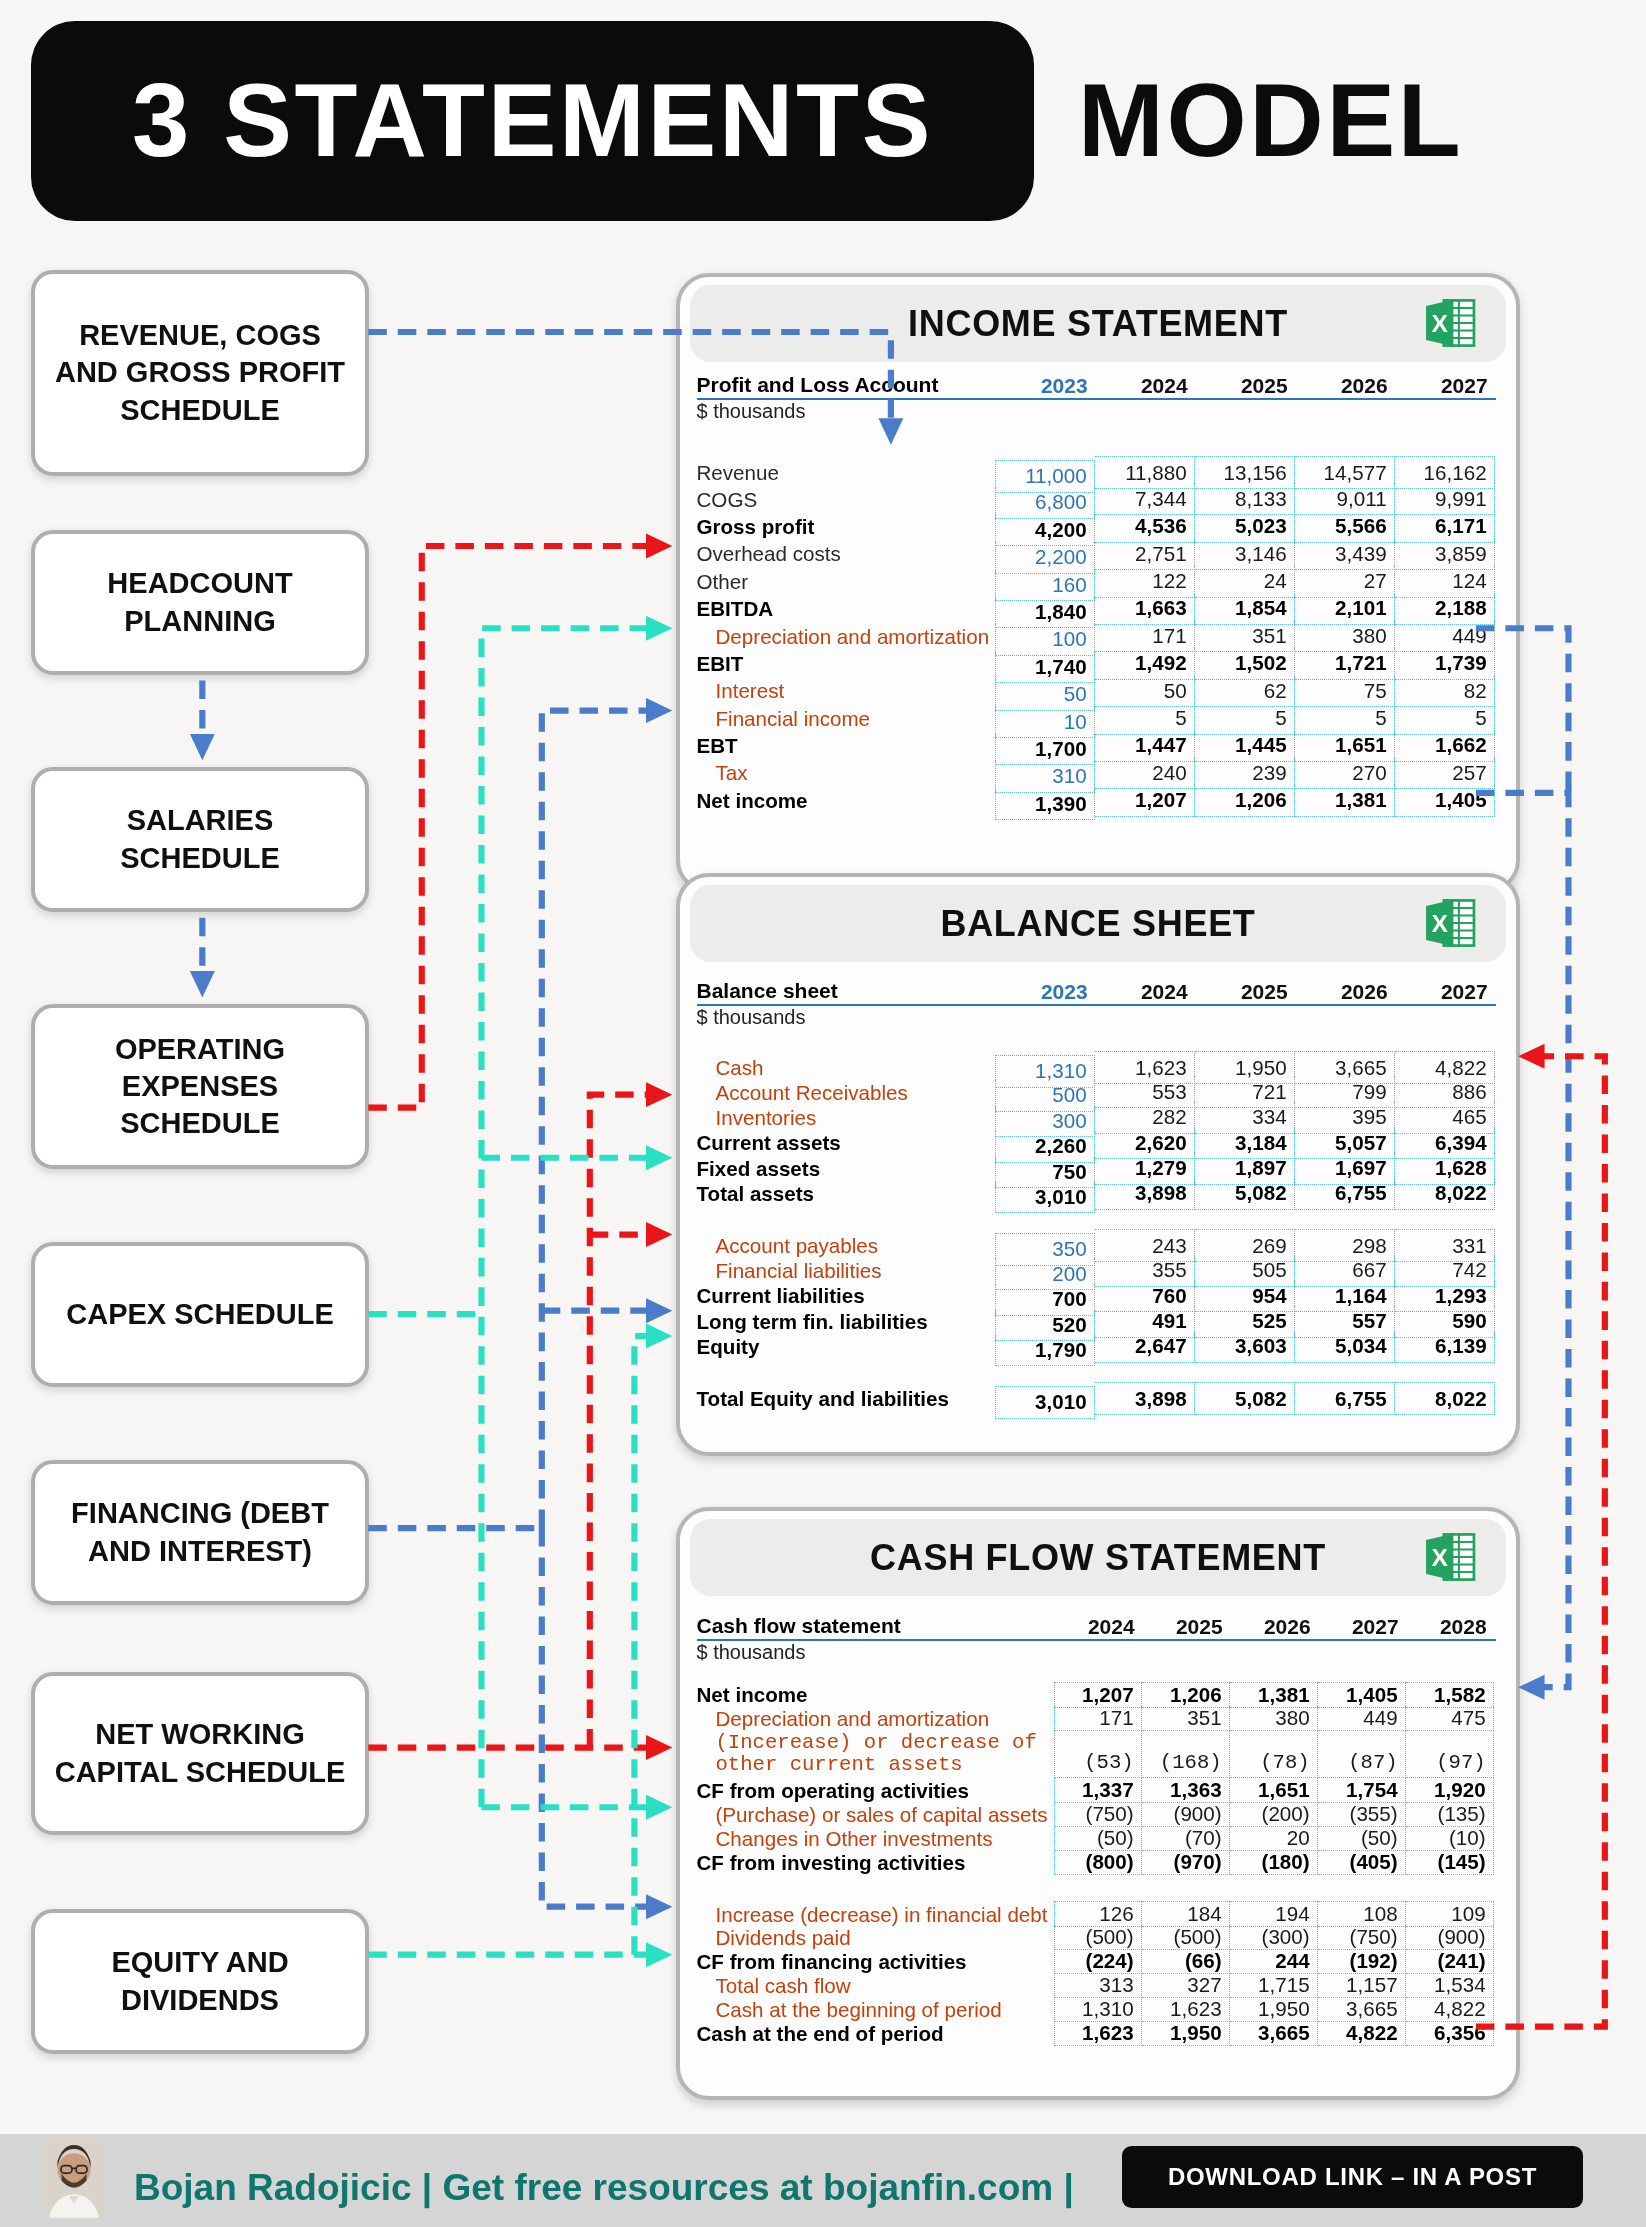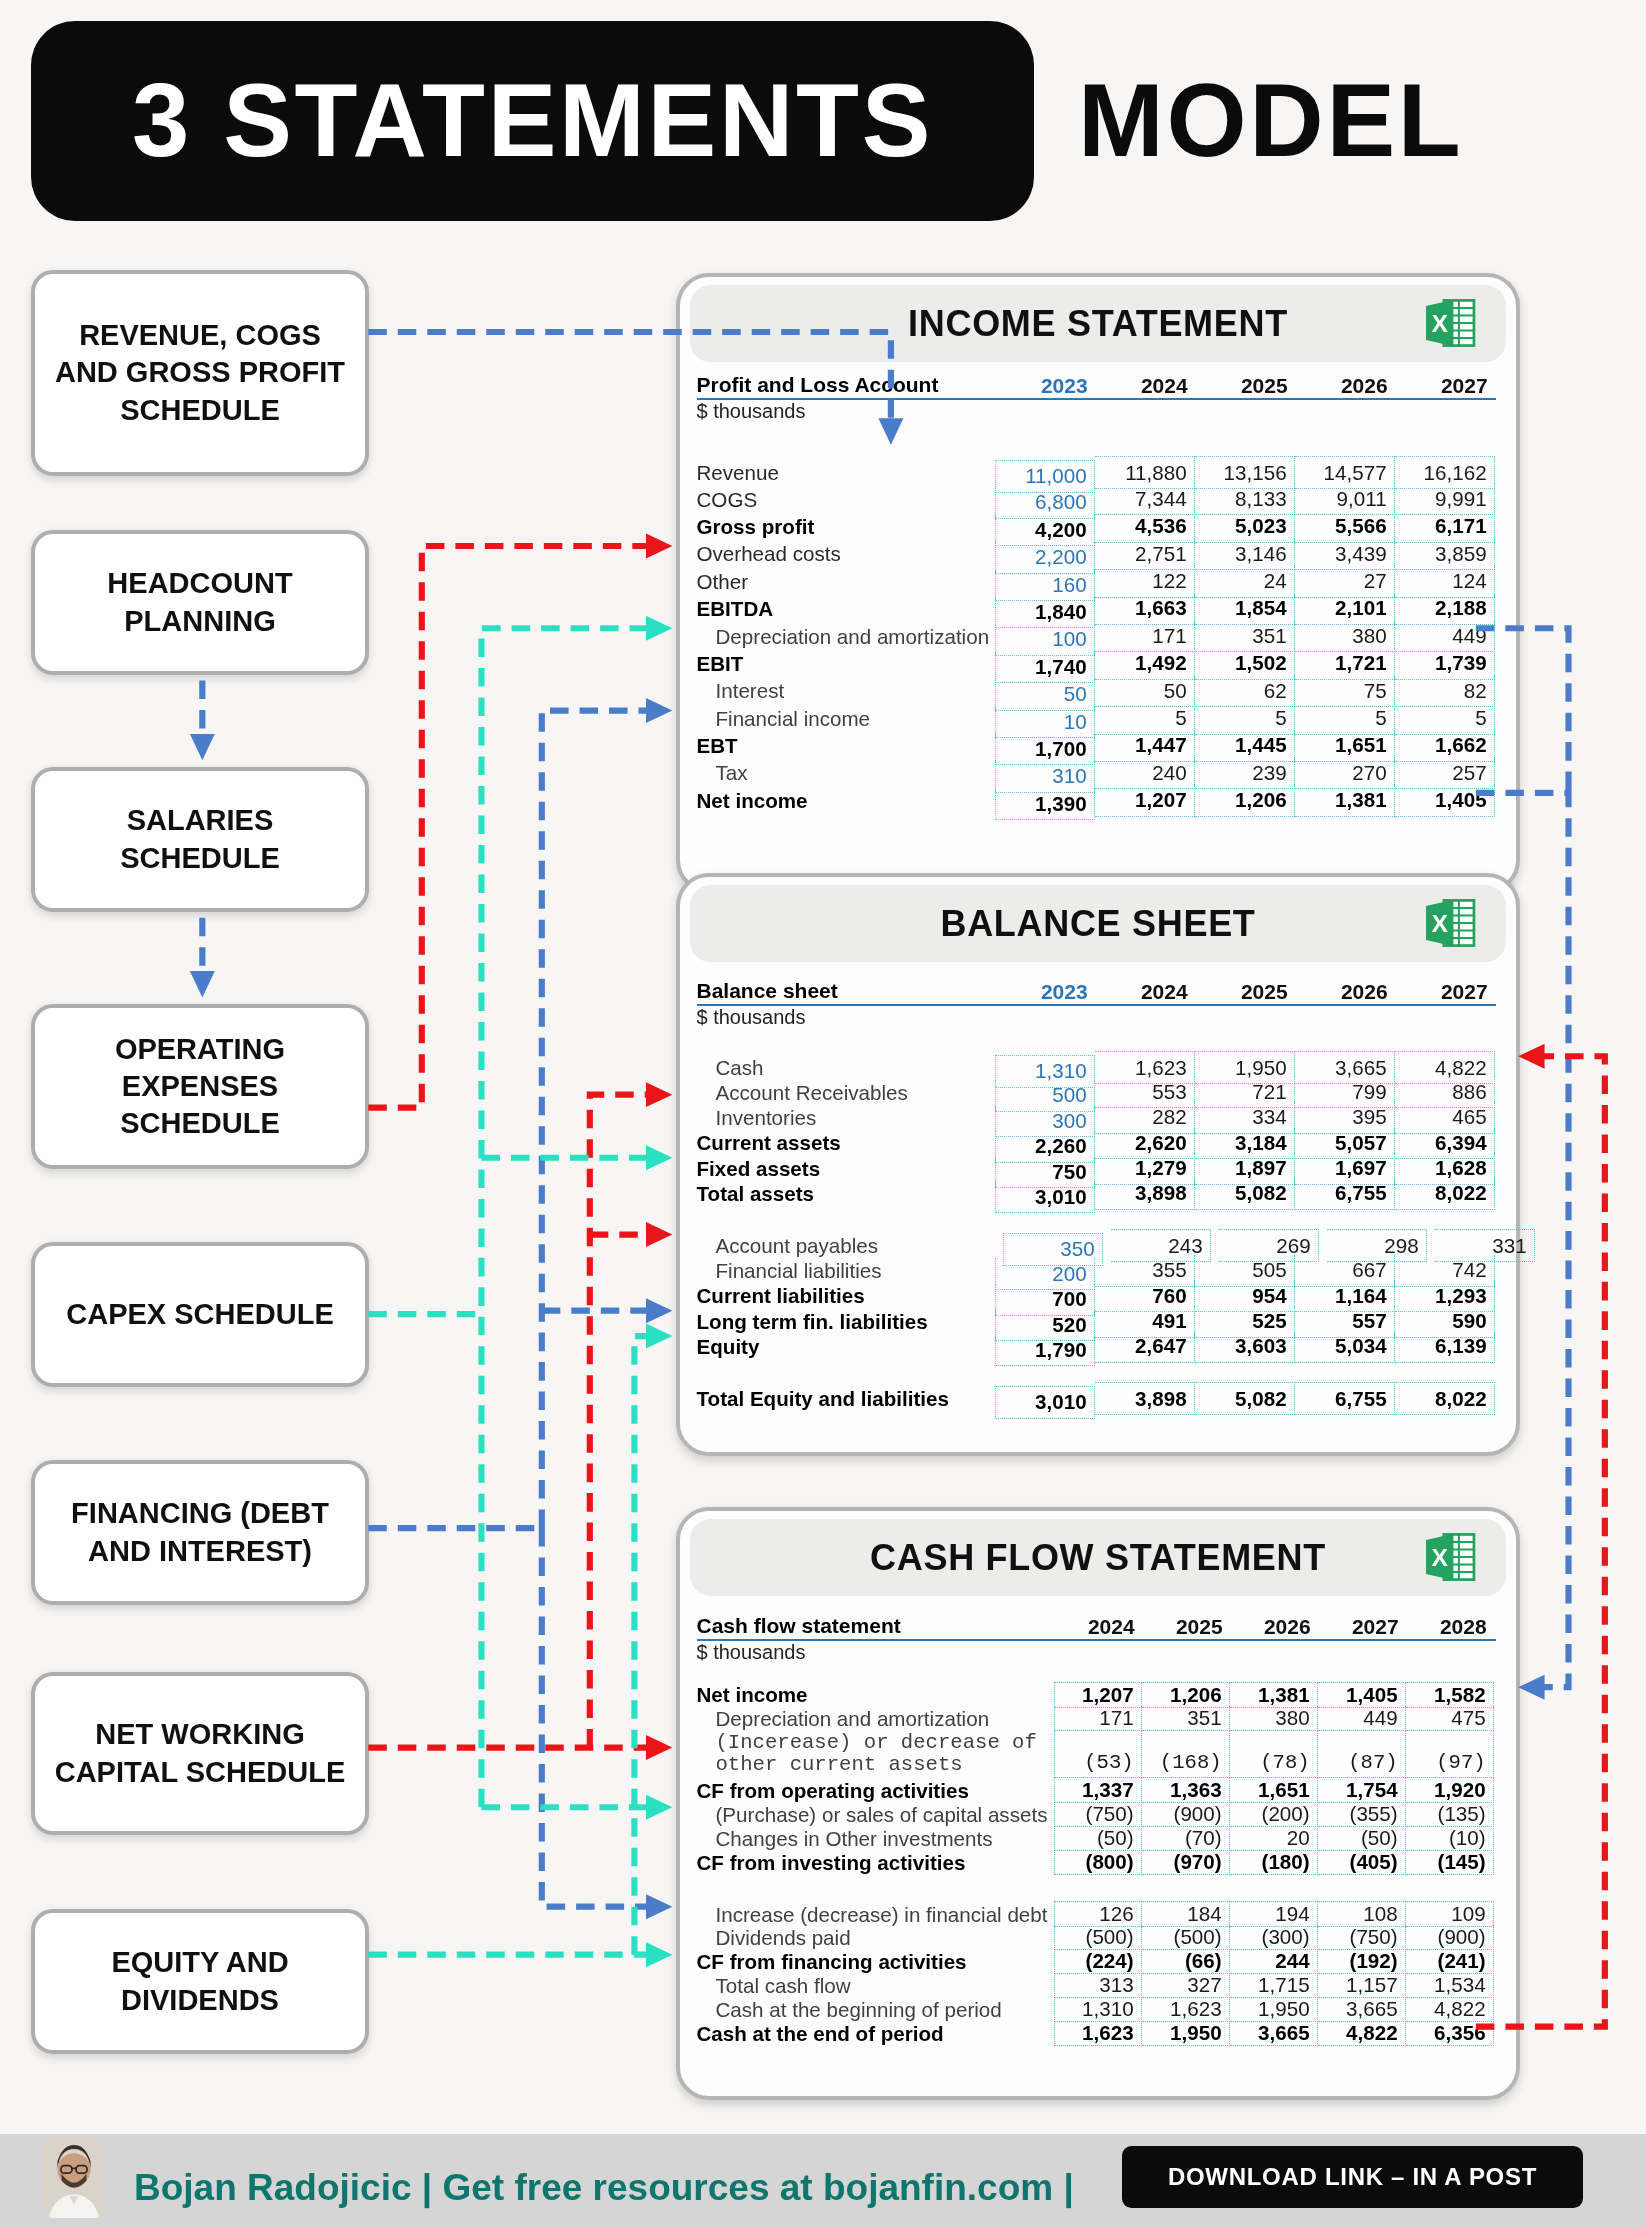--- a/index.html
+++ b/index.html
@@ -50,21 +50,21 @@
   .trow .lbl { font-size:20.6px; color:#2a2a2a; line-height:1.05; }
   .trow .val {
     font-size:20.6px; color:#1a1a1a; text-align:right; padding-right:6.9px;
     height:100%; display:flex; align-items:center; justify-content:flex-end;
     box-sizing:border-box;
     border-right:1.4px dotted #54c2d8; border-bottom:1.4px dotted #54c2d8;
   }
   .trow .val.colfirst { border-left:1.4px dotted #54c2d8; }
   .trow.blocktop .val { border-top:1.4px dotted #54c2d8; }
   .trow.bold .lbl, .trow.bold .val { font-weight:700; color:#000; }
-  .trow.indent .lbl { padding-left:19px; color:#404040; }
+  .trow.indent .lbl { padding-left:19px; color:#c2410c; }
   .trow.tall .val { align-items:flex-end; padding-bottom:3.4px; }
   .trow.thead { border-bottom:2.7px solid #2e75b6; }
   .trow.thead .lbl { font-weight:700; font-size:21px; color:#000; }
   .trow.thead .yr {
     font-size:21px; font-weight:700; color:#111; text-align:right; padding-right:6.9px;
   }
   .trow.thead .yr.hl { color:#2e75b6; }
   .val.y1blue { color:#2e75b6;margin-top:7px; }
   .thousands { font-size:20px; color:#222; display:flex; align-items:center; }
   
@@ -308,21 +308,21 @@
           </div>
           <div class="trow bold" style="grid-template-columns: 298px repeat(5, 100px); height: 25.4px;">
             <div class="lbl">Total assets</div>
             <div class="val colfirst y1blue">3,010</div>
             <div class="val">3,898</div>
             <div class="val">5,082</div>
             <div class="val">6,755</div>
             <div class="val">8,022</div>
           </div>
           <div style="height: 26px;"></div>
-          <div class="trow indent blocktop" style="grid-template-columns: 298px repeat(5, 100px); height: 25.4px; gap: 8px;">
+          <div class="trow indent blocktop" style="grid-template-columns: 298px repeat(5, 100px); height: 25.4px;">
             <div class="lbl">Account payables</div>
             <div class="val colfirst y1blue">350</div>
             <div class="val">243</div>
             <div class="val">269</div>
             <div class="val">298</div>
             <div class="val">331</div>
           </div>
           <div class="trow indent" style="grid-template-columns: 298px repeat(5, 100px); height: 25.4px;">
             <div class="lbl">Financial liabilities</div>
             <div class="val colfirst y1blue">200</div>

